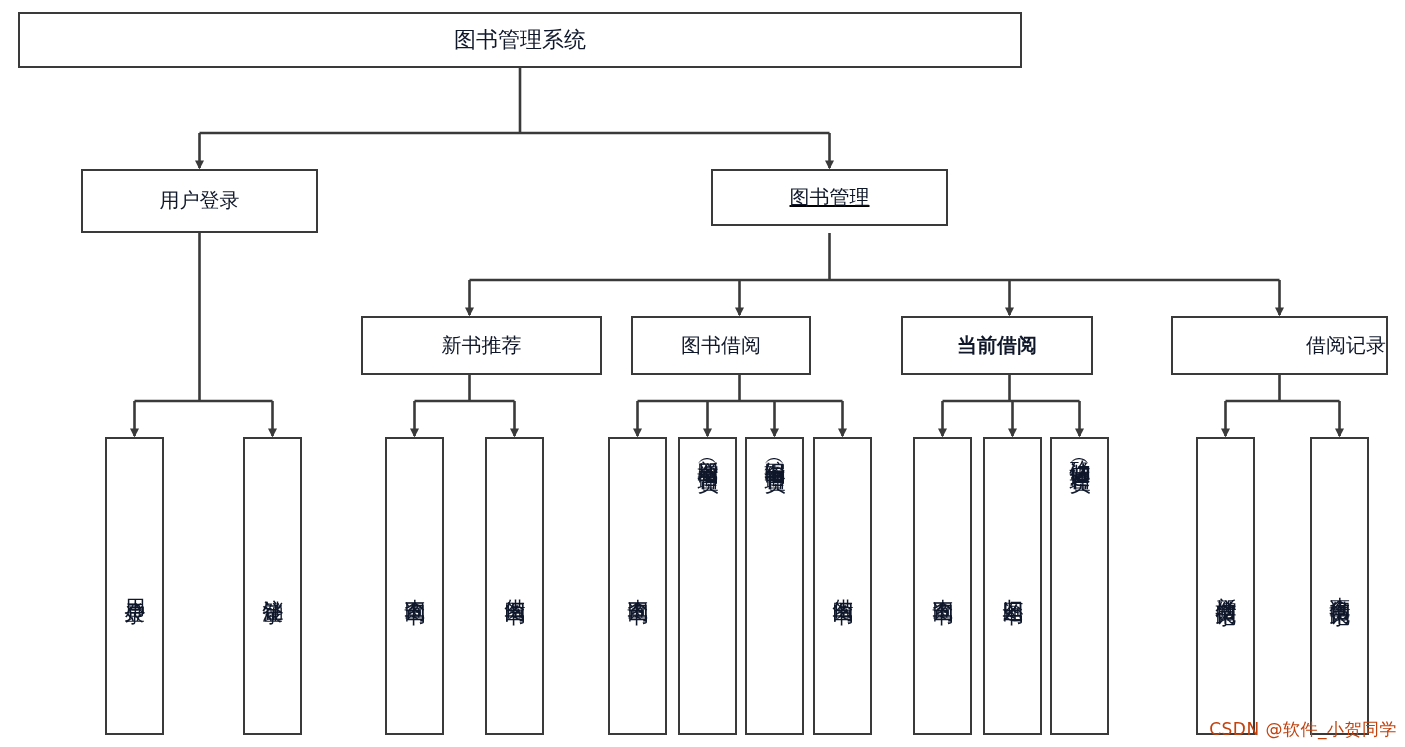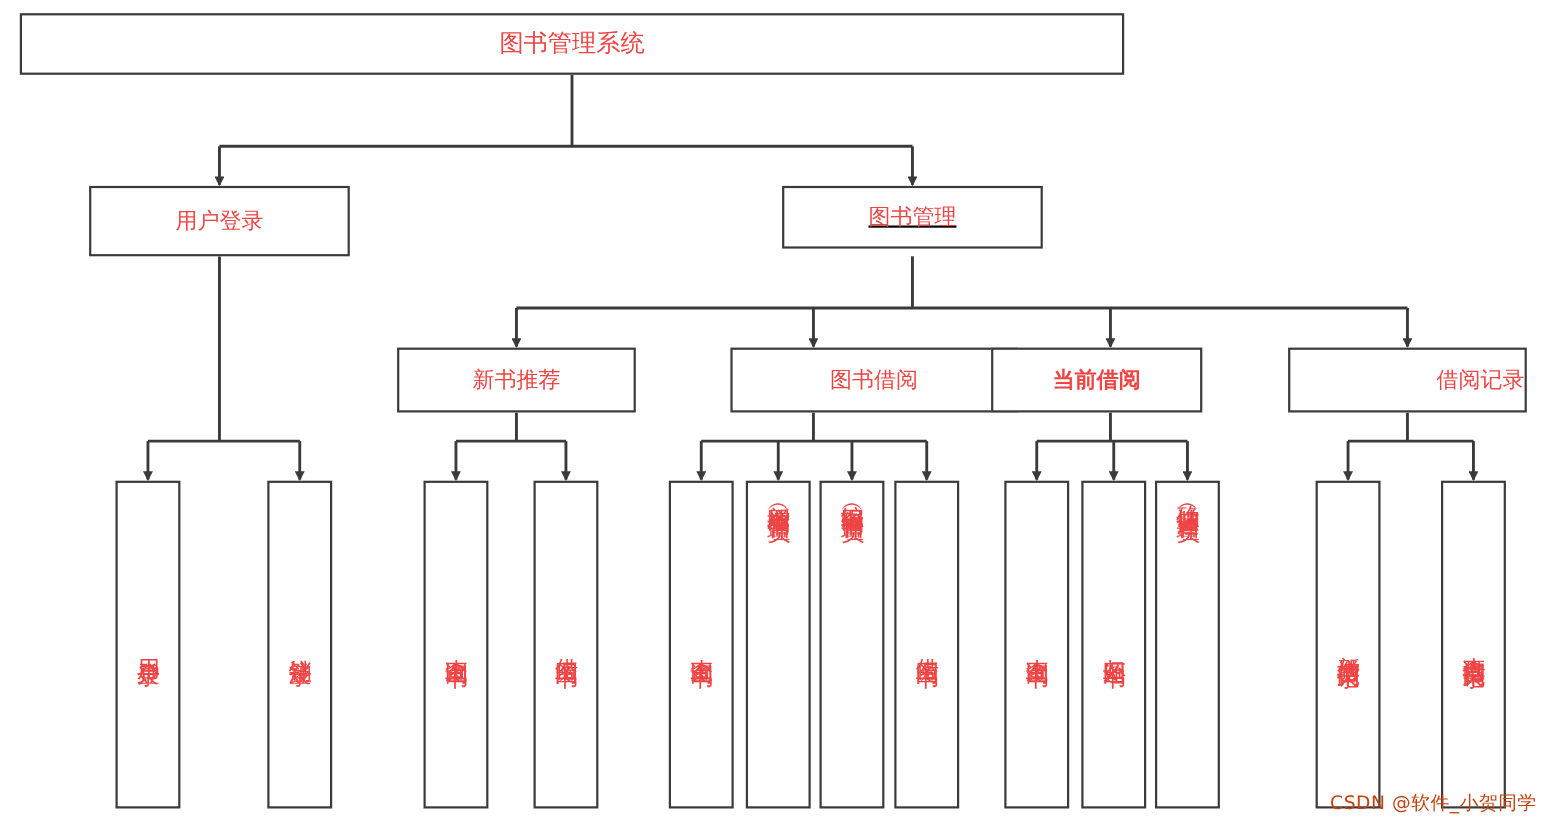--- a/index.html
+++ b/index.html
@@ -1,21 +1,21 @@
 <!DOCTYPE html>
 <html><head>
 <meta charset="utf-8">
 <style>
   html,body{margin:0;padding:0;background:#ffffff;}
   body{font-family:"DejaVu Sans","Liberation Sans",sans-serif;}
   #stage{position:relative;width:1405px;height:747px;background:#ffffff;overflow:hidden;}
   #wires{position:absolute;left:0;top:0;width:1405px;height:747px;}
   .node{position:absolute;box-sizing:border-box;background:#ffffff;
         border:2.5px solid #3a3a3a;display:flex;align-items:center;justify-content:center;}
-  .node .lbl{color:#ef4444;line-height:1.18;white-space:pre-wrap;text-align:center;}
+  .node .lbl{color:#0f172a;line-height:1.18;white-space:pre-wrap;text-align:center;}
   .lvl0 .lbl{font-size:22px;}
   .lvl1 .lbl{font-size:20px;}
   .lvl2 .lbl{font-size:20px;}
   .leaf{align-items:flex-start;padding-top:4px;}
   .leaf .lbl{writing-mode:vertical-rl;text-orientation:upright;font-size:21px;
              letter-spacing:2px;line-height:1.0;}
   .leaf.mid{align-items:center;padding-top:0;}
   #watermark{position:absolute;right:8px;bottom:6px;font-size:17px;color:#c2410c;
              letter-spacing:.5px;white-space:nowrap;pointer-events:none;}
 </style>
@@ -68,24 +68,24 @@
   <div id="nodes">
       <div class="node lvl0" style="left: 18px; top: 12px; width: 1004px; height: 56px;">
         <span class="lbl">图书管理系统</span>
       </div>
       <div class="node lvl1" style="left: 81px; top: 169px; width: 237px; height: 64px;">
         <span class="lbl">用户登录</span>
       </div>
       <div class="node lvl1" style="left: 711px; top: 169px; width: 237px; height: 57px; text-decoration: underline;">
         <span class="lbl">图书管理</span>
       </div>
-      <div class="node lvl2" style="left: 361px; top: 316px; width: 217px; height: 59px;">
+      <div class="node lvl2" style="left: 361px; top: 316px; width: 241px; height: 59px;">
         <span class="lbl">新书推荐</span>
       </div>
-      <div class="node lvl2" style="left: 664px; top: 316px; width: 261px; height: 59px;">
+      <div class="node lvl2" style="left: 631px; top: 316px; width: 180px; height: 59px;">
         <span class="lbl">图书借阅</span>
       </div>
       <div class="node lvl2" style="left: 901px; top: 316px; width: 192px; height: 59px; font-weight: bold;">
         <span class="lbl">当前借阅</span>
       </div>
       <div class="node lvl2" style="left: 1171px; top: 316px; width: 217px; height: 59px; justify-content: flex-end;">
         <span class="lbl">借阅记录</span>
       </div>
       <div class="node lvl2 leaf mid" style="left: 105px; top: 437px; width: 59px; height: 298px;">
         <span class="lbl">用户登录</span>

